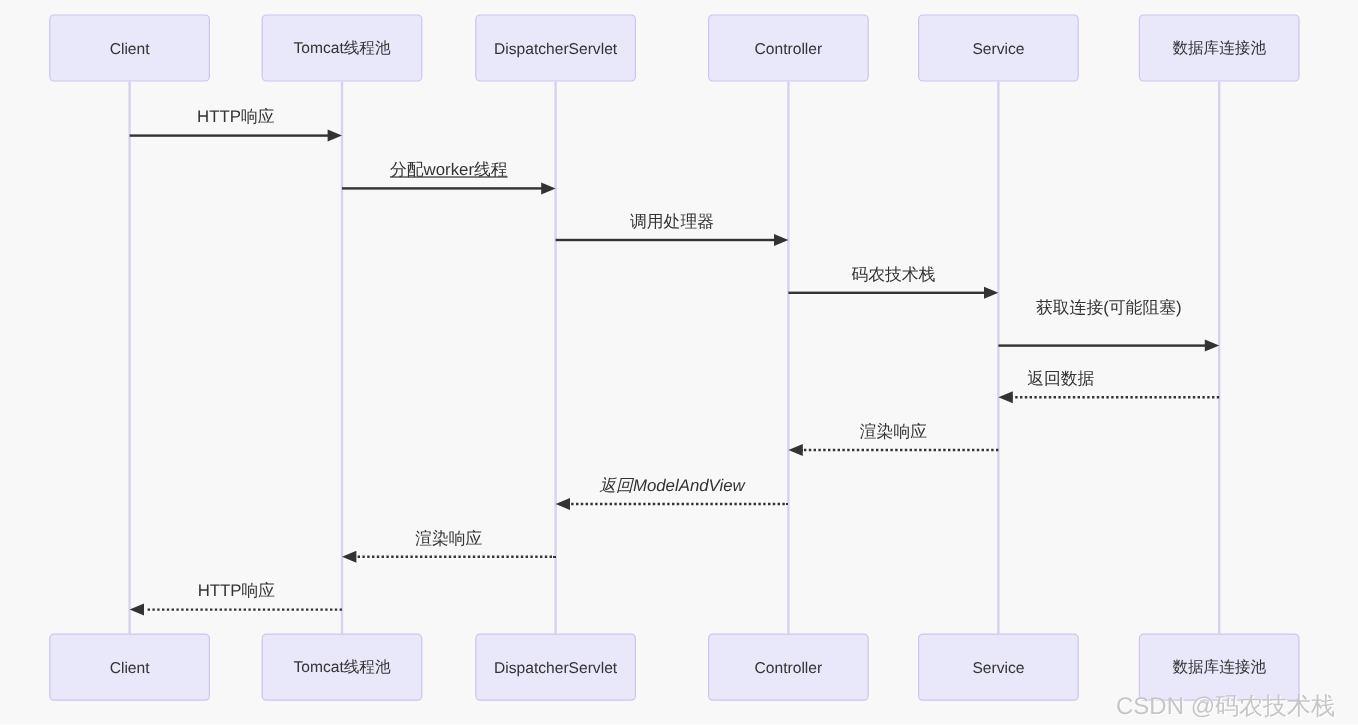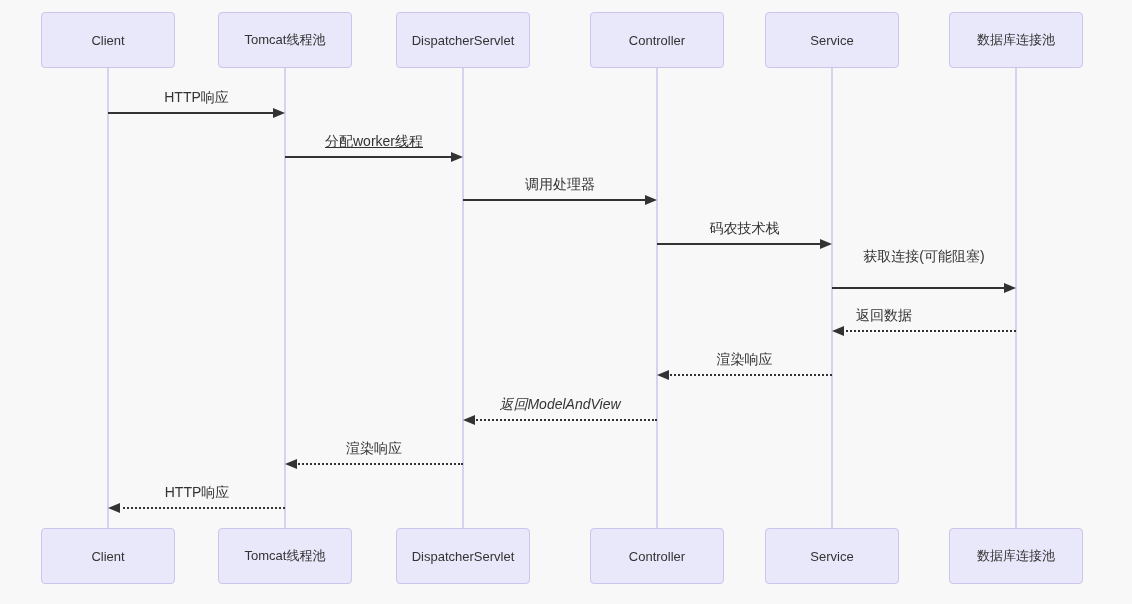--- a/index.html
+++ b/index.html
@@ -70,20 +70,21 @@
     color: #c6c6c9;
     text-shadow: 1px 1px 0 #ffffff;
     white-space: nowrap;
     z-index: 3;
   }
 </style>
 </head>
 <body>
 
 <div id="canvas">
+  <div class="watermark">CSDN @码农技术栈</div>
 <div class="lifeline" style="left: 107px; top: 68px; height: 460px;"></div>
     <div class="actor-box" style="left: 41px; top: 12px;">
       <span>Client</span>
     </div>
     <div class="actor-box" style="left: 41px; top: 528px;">
       <span>Client</span>
     </div>
     <div class="lifeline" style="left: 284px; top: 68px; height: 460px;"></div>
     <div class="actor-box" style="left: 218px; top: 12px;">
       <span>Tomcat线程池</span>

